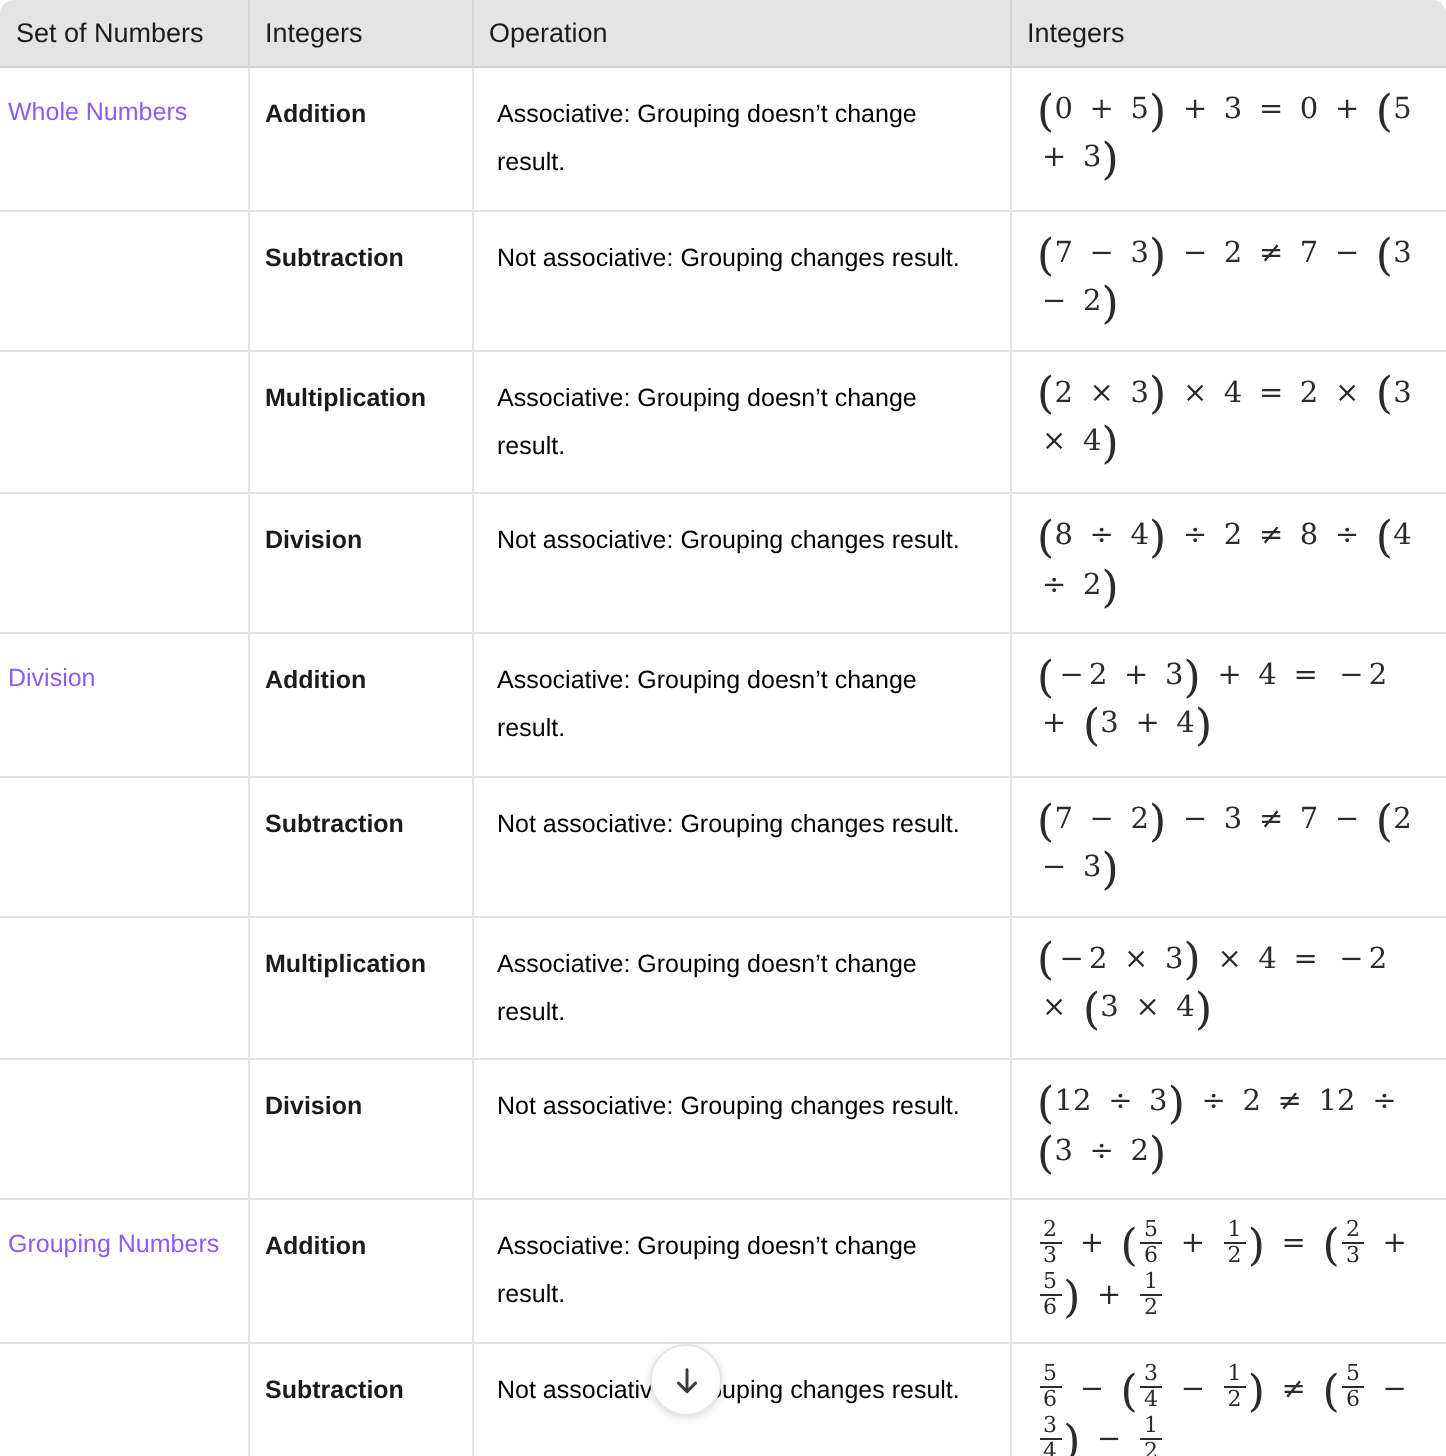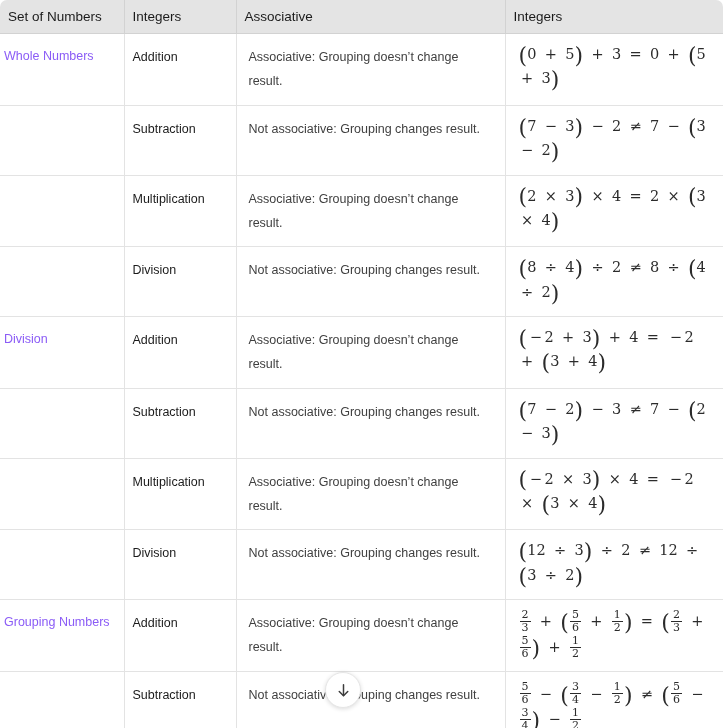--- a/index.html
+++ b/index.html
@@ -58,26 +58,26 @@
   tbody td:last-child { border-right: none; }
   tbody tr:last-child td { border-bottom: 1px solid #e3e3e3; }
 
   td.cell-set {
     color: #8b5cf6;
     padding-left: 4px;
     line-height: 1.9;
   }
   td.cell-op {
     color: #1b1b1b;
-    font-weight: 400;
+    font-weight: 700;
     font-size: 12.5px;
   }
   td.cell-def {
     padding-left: 12px;
-    color: #404040;
+    color: #000000;
     line-height: 1.95;
   }
   td.cell-ex {
     padding-left: 13px;
     padding-top: 9px;
     color: #2a2a2a;
   }
 
   
   .math {
@@ -135,21 +135,21 @@
     <colgroup>
       <col class="c-set">
         <col class="c-op">
         <col class="c-def">
         <col class="c-ex">
     </colgroup>
     <thead>
       <tr>
         <th>Set of Numbers</th>
         <th>Integers</th>
-        <th>Associative</th>
+        <th>Operation</th>
         <th>Integers</th>
       </tr>
     </thead>
     <tbody id="table-body">
         <tr>
           <td class="cell-set">Whole Numbers</td>
           <td class="cell-op">Addition</td>
           <td class="cell-def">Associative: Grouping doesn’t change result.</td>
           <td class="cell-ex"><span class="math"><span class="bigparen">(</span>0 <span class="op">+</span> 5<span class="bigparen">)</span> <span class="op">+</span> 3 <span class="op">=</span> 0 <span class="op">+</span> <span class="bigparen">(</span>5 <span class="op">+</span> 3<span class="bigparen">)</span></span></td>
         </tr>

